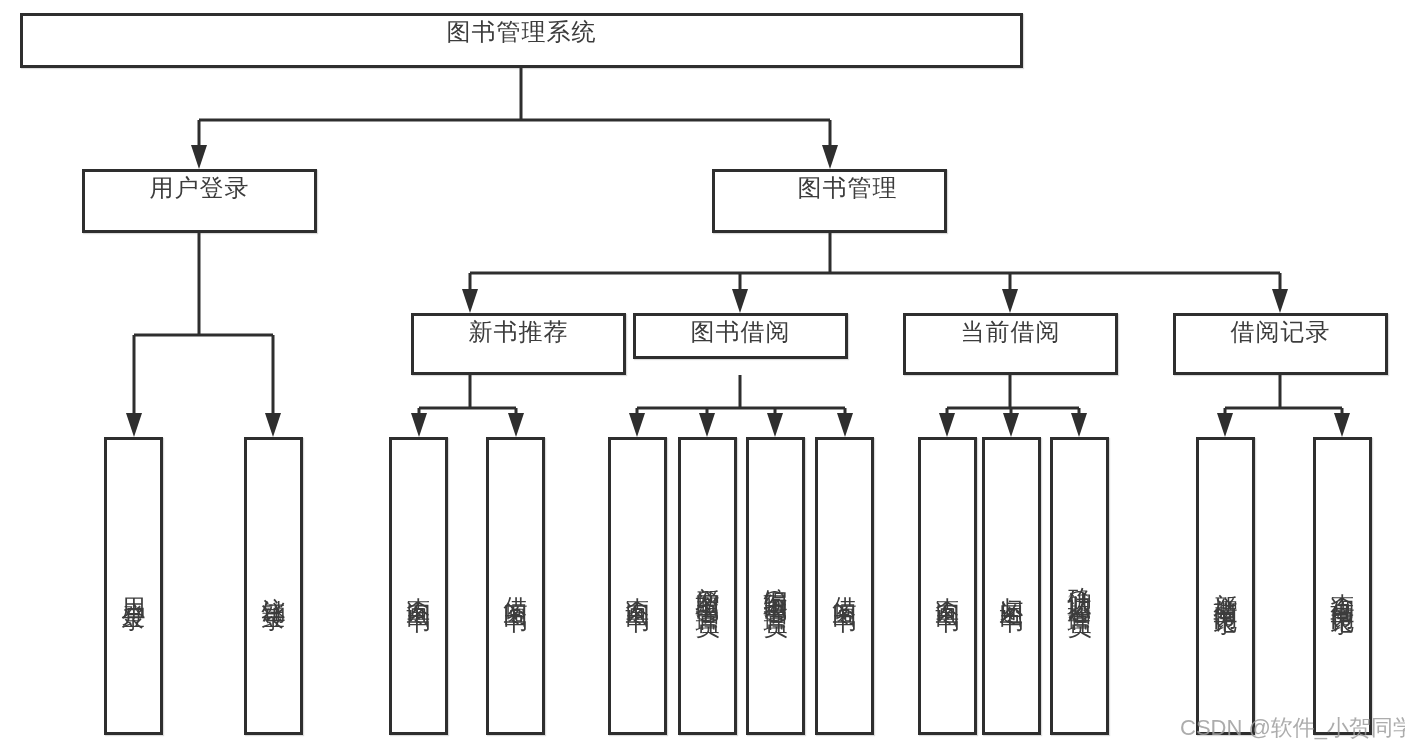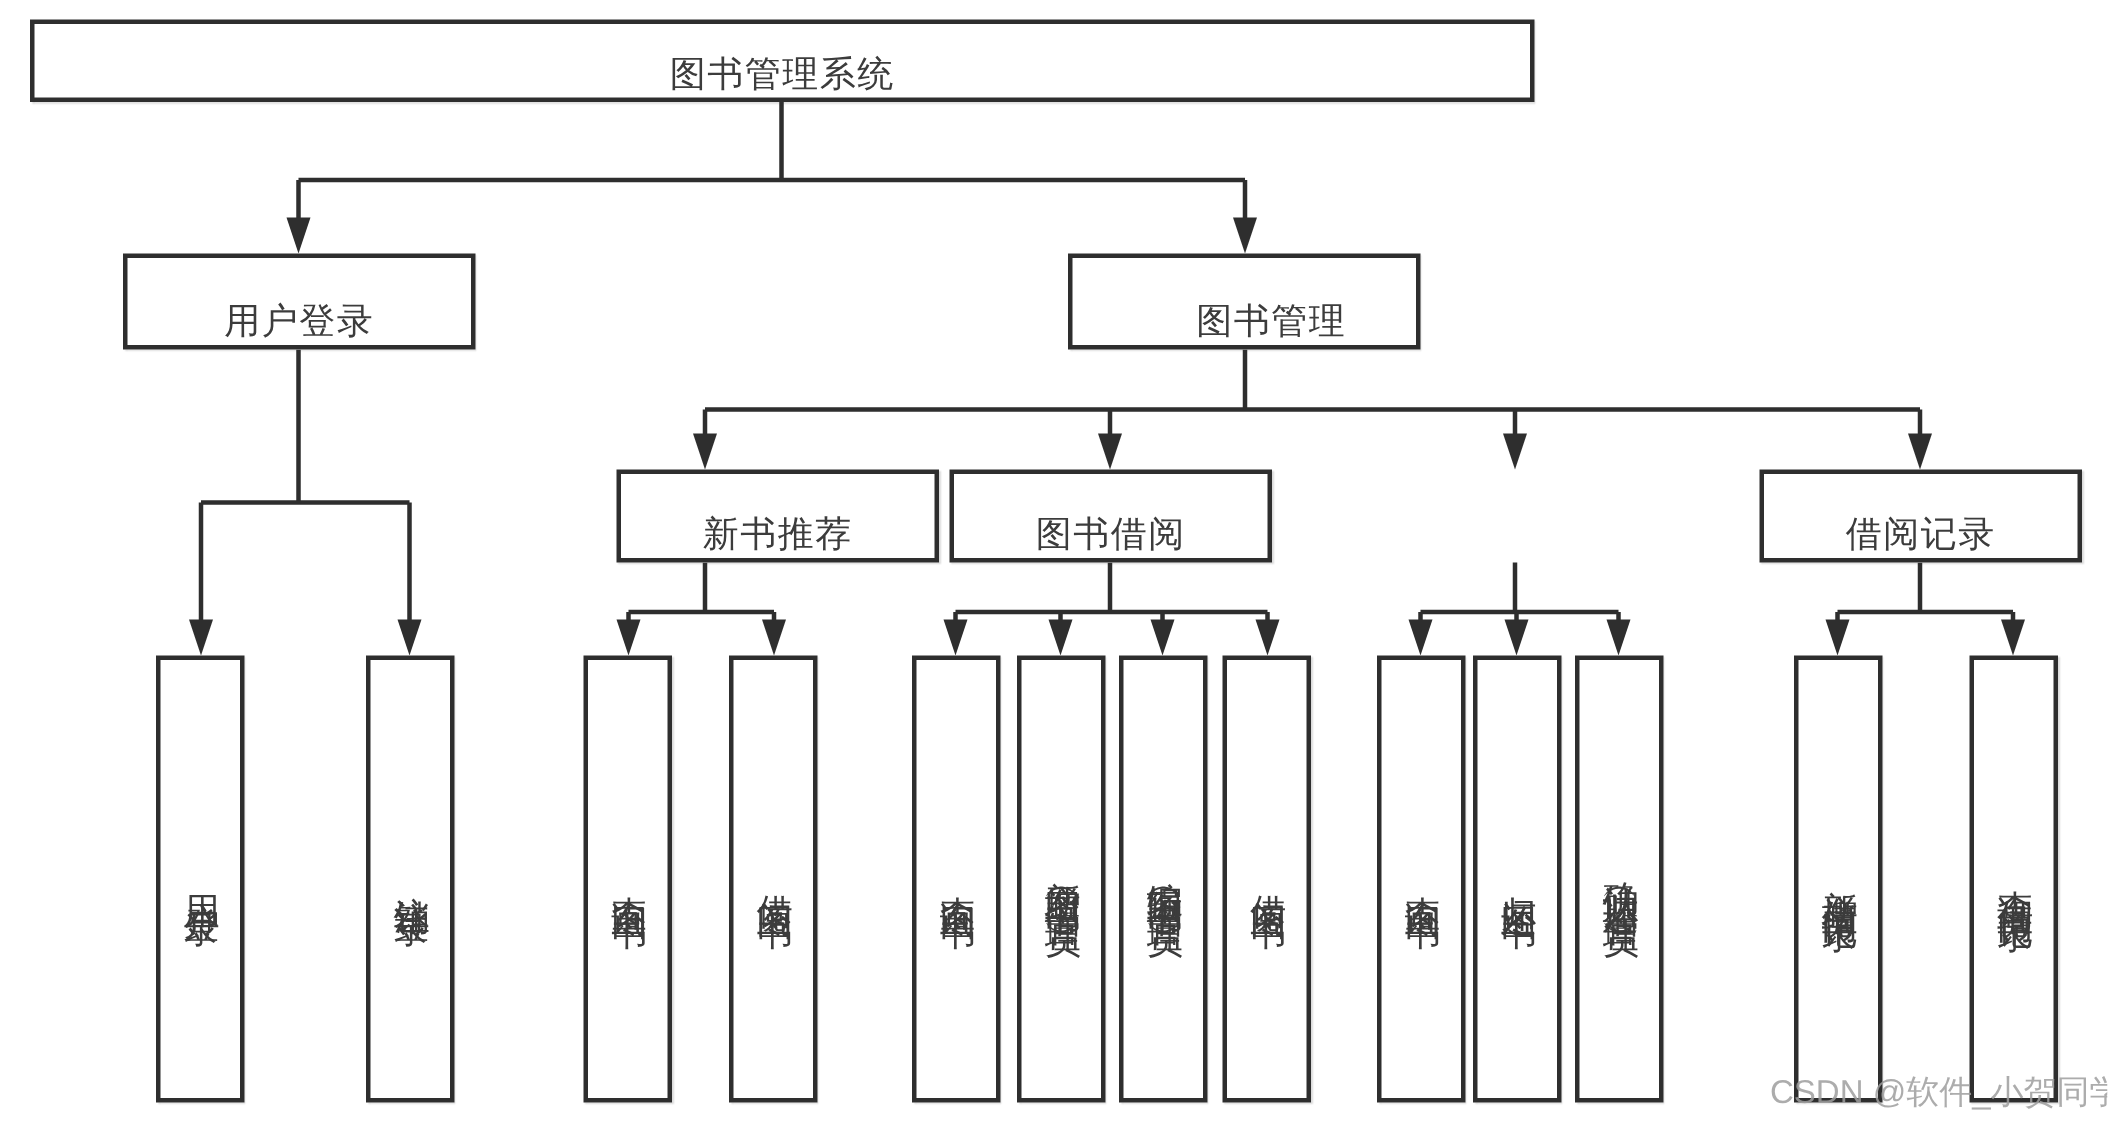--- a/index.html
+++ b/index.html
@@ -17,21 +17,21 @@
     left: 0; top: 0;
     width: 1405px; height: 747px;
     pointer-events: none;
   }
   .hnode {
     position: absolute;
     background: #ffffff;
     border: 3px solid #2e2e2e;
     box-shadow: 1px 1px 1px rgba(60,60,60,0.18);
     display: flex;
-    align-items: flex-end;
+    align-items: flex-start;
     justify-content: center;
   }
   .hnode .lbl {
     font-size: 24px;
     color: #3c3c3c;
     letter-spacing: 1px;
     white-space: nowrap;
   }
   .vnode {
     position: absolute;
@@ -122,22 +122,25 @@
   <div class="hnode" style="left:82px; top:169px; width:235px; height:64px;">
     <span class="lbl">用户登录</span>
   </div>
   <div class="hnode" style="left:712px; top:169px; width:235px; height:64px;padding-left:36px;">
     <span class="lbl">图书管理</span>
   </div>
 
   <div class="hnode" style="left:363px; top:313px; width:215px; height:62px;margin-left:48px;">
     <span class="lbl">新书推荐</span>
   </div>
-  <div class="hnode" style="left:633px; top:313px; width:215px; height:62px;">
+  <div class="hnode" style="left:633px; top:313px; width:215px; height:46px;">
     <span class="lbl">图书借阅</span>
+  </div>
+  <div class="hnode" style="left:903px; top:313px; width:215px; height:62px;">
+    <span class="lbl">当前借阅</span>
   </div>
   <div class="hnode" style="left:1173px; top:313px; width:215px; height:62px;">
     <span class="lbl">借阅记录</span>
   </div>
 
   <div class="vnode" style="left:104px; top:437px;">
     <span class="lbl">用户登录</span>
   </div>
   <div class="vnode" style="left:244px; top:437px;">
     <span class="lbl">注销登录</span>

